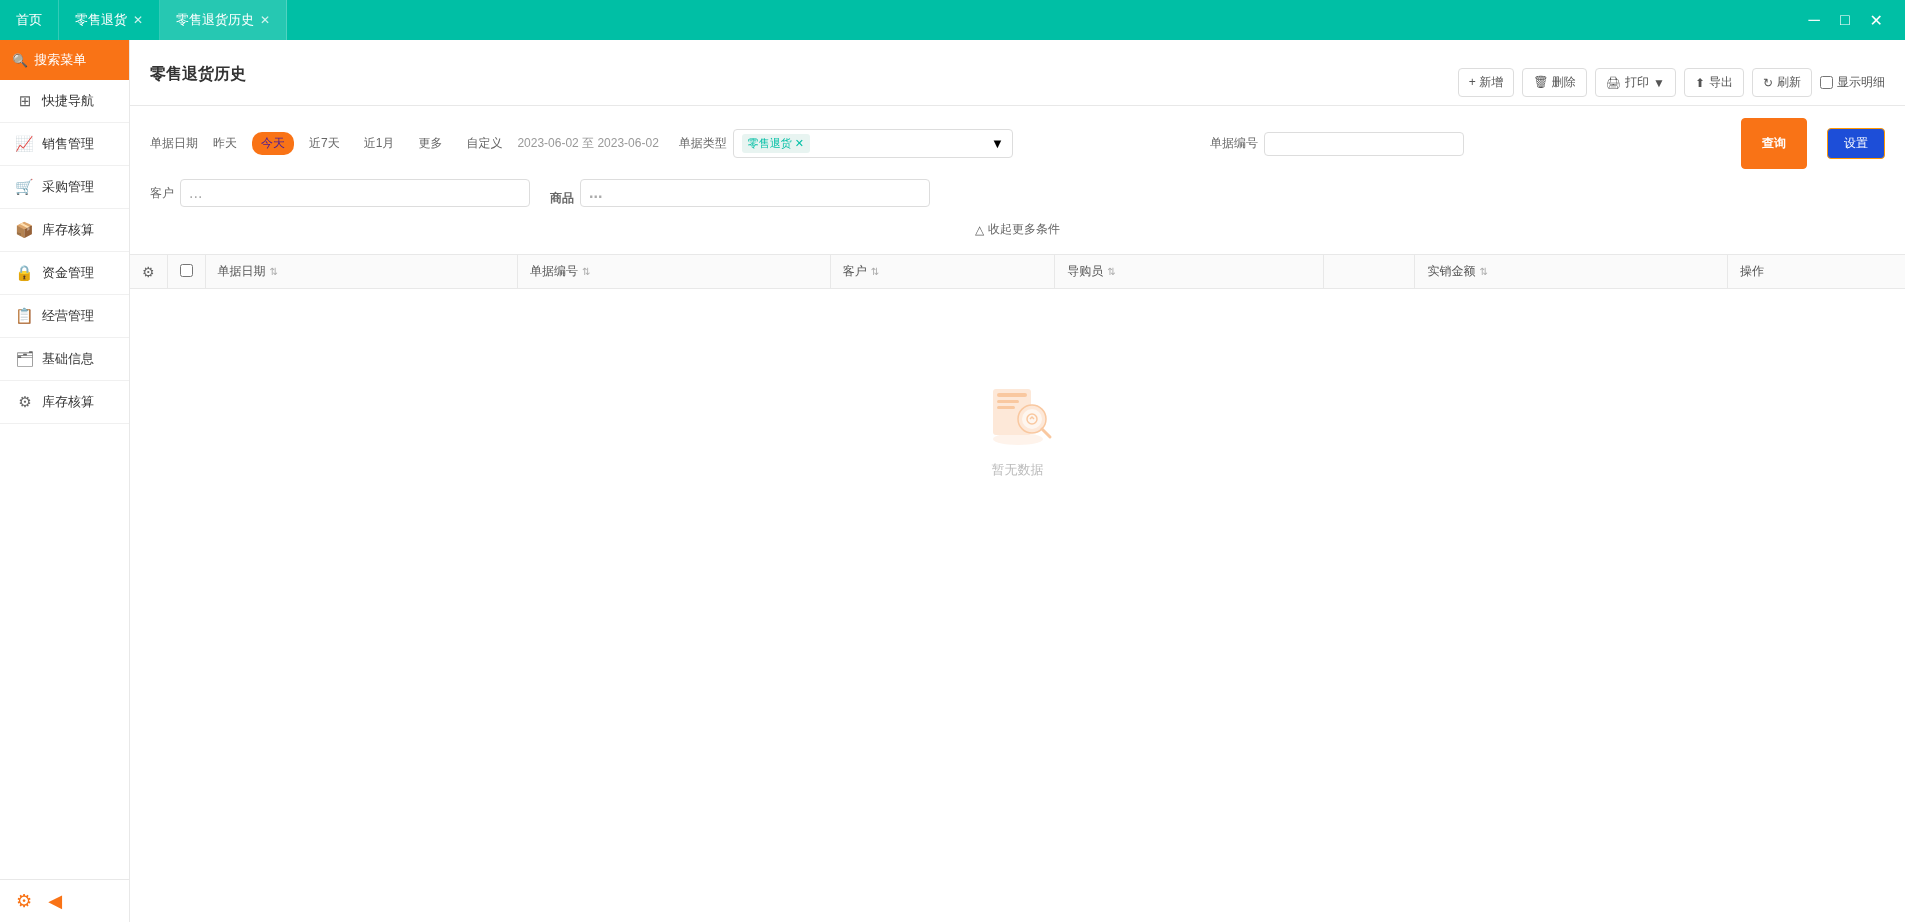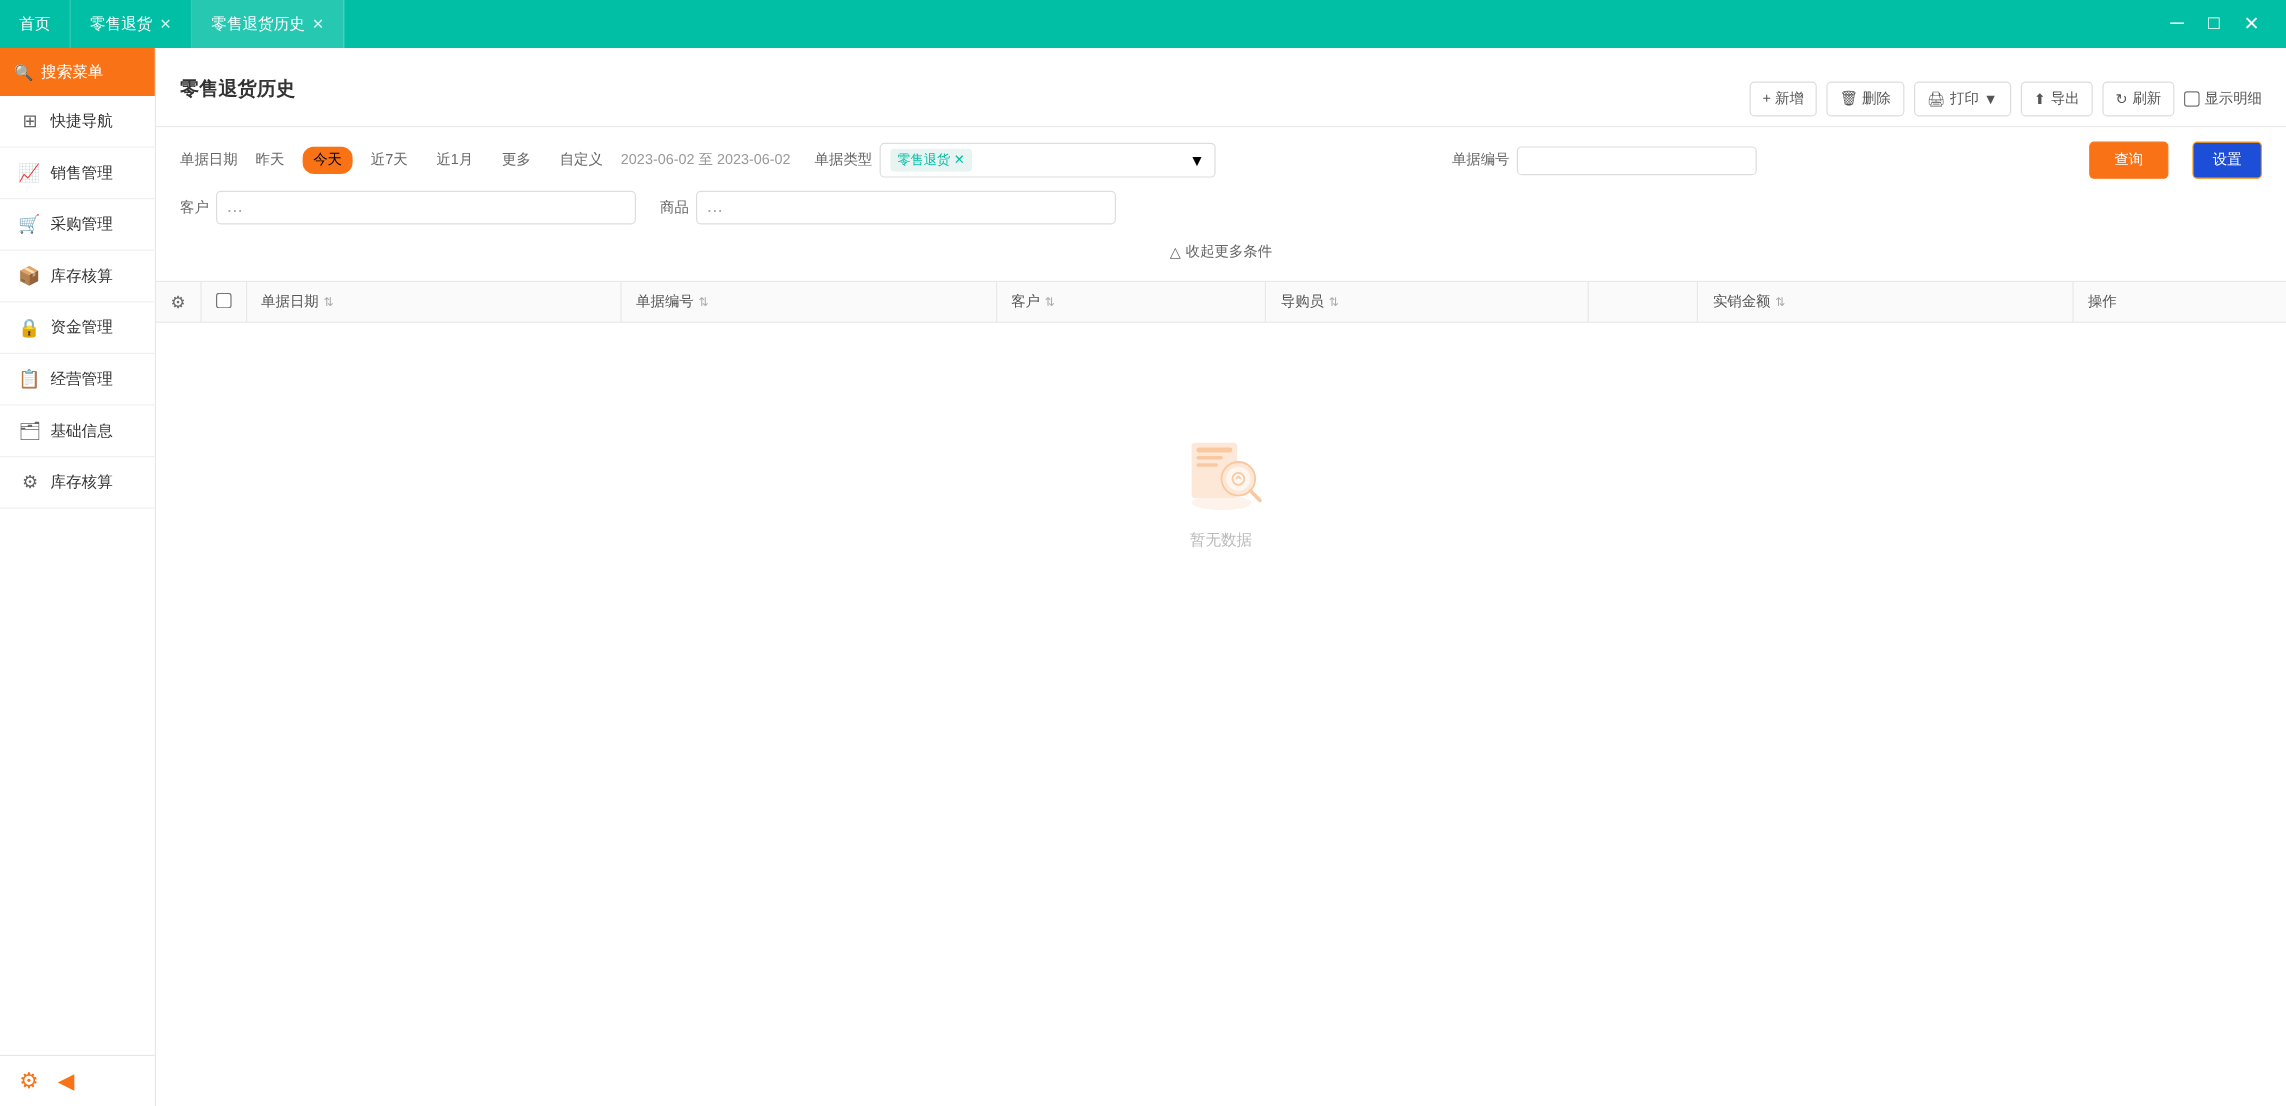--- a/index.html
+++ b/index.html
@@ -195,21 +195,21 @@
     .date-btn {
       padding: 2px 8px;
       border-radius: 3px;
       cursor: pointer;
       font-size: 12px;
       color: #666;
       border: 1px solid transparent;
     }
     .date-btn.active {
       background: #f97316;
-      color: #000000;
+      color: #4c1d95;
       border-radius: 10px;
     }
     .date-range {
       color: #999;
       font-size: 12px;
     }
     .filter-input {
       border: 1px solid #ddd;
       border-radius: 4px;
       padding: 4px 8px;
@@ -481,36 +481,36 @@
             <span style="flex:1;"></span>
             <span>▼</span>
           </div>
         </div>
 
         <div style="display:flex;align-items:center;gap:6px;flex:1;">
           <span class="filter-label">单据编号</span>
           <input class="filter-input" style="flex: 1 1 0%; max-width: 200px;">
         </div>
 
-        <button class="toolbar-btn primary" style="padding:6px 20px;">查询</button>
+        <button class="toolbar-btn primary" style="padding:16px 20px;font-weight:bold;">查询</button>
         <button class="toolbar-btn" style="background:#1d4ed8;color:#fff;border-color:#ff9800;padding:6px 16px;">
           <span>设置</span>
         </button>
       </div>
 
       <div class="filter-row">
 
         <div style="display:flex;align-items:center;gap:6px;flex:1;max-width:380px;">
           <span class="filter-label">客户</span>
           <div class="filter-select-box" style="flex:1;">
             <span class="filter-dots">...</span>
           </div>
         </div>
 
-        <div style="display:flex;align-items:center;gap:6px;flex:1;max-width:380px;">
+        <div style="display:flex;align-items:flex-end;gap:6px;flex:1;max-width:380px;font-weight:bold;">
           <span class="filter-label">商品</span>
           <div class="filter-select-box" style="flex:1;">
             <span class="filter-dots">...</span>
           </div>
         </div>
 
         <div style="flex:1;"></div>
       </div>
 
       <div class="collapse-btn">

